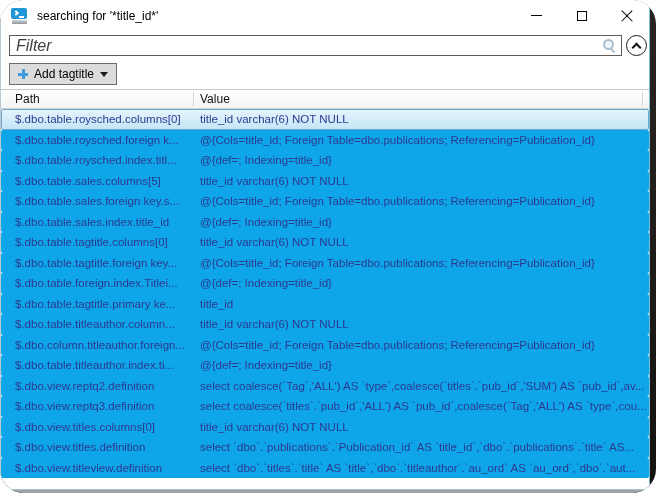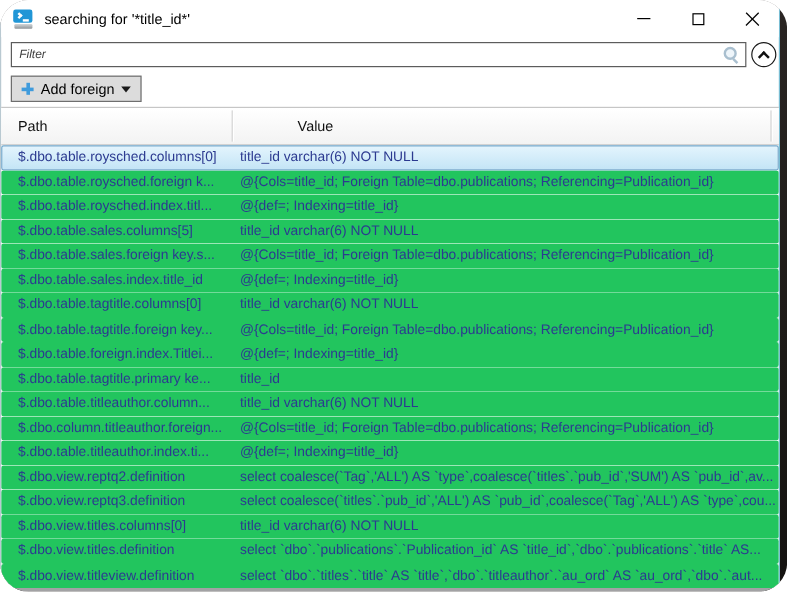--- a/index.html
+++ b/index.html
@@ -21,49 +21,49 @@
   .win-btn { width:45px; height:31px; display:flex; align-items:center; justify-content:center; background:transparent; border:none; cursor:default; }
   .glyph-min { width:11px; height:1px; background:#000; }
   .glyph-max { width:10px; height:10px; border:1px solid #000; }
   .glyph-close { position:relative; width:14px; height:14px; }
   .glyph-close::before, .glyph-close::after { content:""; position:absolute; left:50%; top:50%; width:15px; height:1.2px; background:#000; }
   .glyph-close::before { transform:translate(-50%,-50%) rotate(45deg); }
   .glyph-close::after  { transform:translate(-50%,-50%) rotate(-45deg); }
 
   
   .filter-row { display:flex; align-items:center; padding:3px 2px 0 8px; height:26px; }
-  .filter-input { flex:1; height:21px; border:1px solid #5c5c5c; padding:0 22px 0 6px; font-size:10px; color:#222; font-family:"Liberation Sans", sans-serif; outline:none; }
+  .filter-input { flex:1; height:21px; border:1px solid #5c5c5c; padding:0 22px 0 6px; font-size:16px; color:#222; font-family:"Liberation Sans", sans-serif; outline:none; }
   .filter-input::placeholder { font-style:italic; color:#3f3f3f; opacity:1; }
   .filter-box { position:relative; flex:1; display:flex; }
   .mag { position:absolute; right:6px; top:4px; width:14px; height:14px; pointer-events:none; }
   .mag::before { content:""; position:absolute; left:1px; top:0; width:7px; height:7px; border:2px solid #a9bfcf; border-radius:50%; background:#eef5fa; }
   .mag::after { content:""; position:absolute; left:9px; top:9px; width:5px; height:2px; background:#a9bfcf; transform:rotate(45deg); transform-origin:left center; }
   .collapse-btn { width:21px; height:21px; margin-left:4px; border:1.5px solid #1a1a1a; border-radius:50%; background:#fff; display:flex; align-items:center; justify-content:center; cursor:default; }
   .chev-up { width:7px; height:7px; border-top:2px solid #111; border-left:2px solid #111; transform:rotate(45deg); margin-top:3px; }
 
   
   .toolbar { margin:6px 0 4px 8px; height:22px; }
   .add-criteria { height:22px; display:inline-flex; align-items:center; gap:6px; padding:0 8px; background:#dcdcdc; border:1px solid #6e6e6e; font-size:12px; color:#000; font-family:"Liberation Sans", sans-serif; cursor:default; }
   .plus { position:relative; width:10px; height:10px; }
   .plus::before { content:""; position:absolute; left:0; top:3.5px; width:10px; height:3px; background:#3f9bdc; }
   .plus::after { content:""; position:absolute; left:3.5px; top:0; width:3px; height:10px; background:#3f9bdc; }
   .tri-down { width:0; height:0; border-left:4px solid transparent; border-right:4px solid transparent; border-top:5px solid #1a1a1a; }
 
   
-  .grid-header { position:relative; height:32px; display:flex; align-items:center;
+  .grid-header { position:relative; height:20px; display:flex; align-items:center;
                  background:linear-gradient(#ffffff,#f3f3f3); border-top:1px solid #c6c6c6; border-bottom:1px solid #d2d2d2; }
   .hcell { font-size:12px; color:#111; white-space:nowrap; overflow:hidden; }
   .hcell.path { width:193px; padding-left:14px; }
-  .hcell.value { flex:1; padding-left:6px;margin-left:48px; }
+  .hcell.value { flex:1; padding-left:6px; }
   .col-splitter { position:absolute; top:2px; bottom:2px; width:1px; background:#d4d4d4; box-shadow:1px 0 0 #ffffff; cursor:col-resize; }
   .split-1 { left:192px; }
   .split-2 { right:6px; }
 
   .grid-body { position:relative; }
-  .grid-row { display:flex; align-items:center; height:20.5px; border:1px solid transparent; border-radius:2px; background:#22c55e; }
+  .grid-row { display:flex; align-items:center; height:20.5px; border:1px solid transparent; border-radius:2px; background:#0ea5e9; }
   .grid-row.selected { background:linear-gradient(180deg,#e3f4fd 0%,#c4e5f6 100%); border-color:#70a7cc; }
   .cell { font-size:11.5px; color:#2c3a90; white-space:nowrap; overflow:hidden; }
   .cell.path { width:193px; padding-left:13px; flex:0 0 auto; }
   .cell.value { flex:1; padding-left:5px; }
 </style>
 </head>
 <body>
 
 <div class="desktop">
   <div class="window">
@@ -96,21 +96,21 @@
         <span class="mag"></span>
       </div>
       <button class="collapse-btn">
         <span class="chev-up"></span>
       </button>
     </div>
 
     <div class="toolbar">
       <button class="add-criteria">
         <span class="plus"></span>
-        <span>Add foreign</span>
+        <span>Add tagtitle</span>
         <span class="tri-down"></span>
       </button>
     </div>
 
     <div class="grid">
       <div class="grid-header">
         <div class="hcell path">Path</div>
         <div class="hcell value">Value</div>
         <div class="col-splitter split-1"></div>
         <div class="col-splitter split-2"></div>

